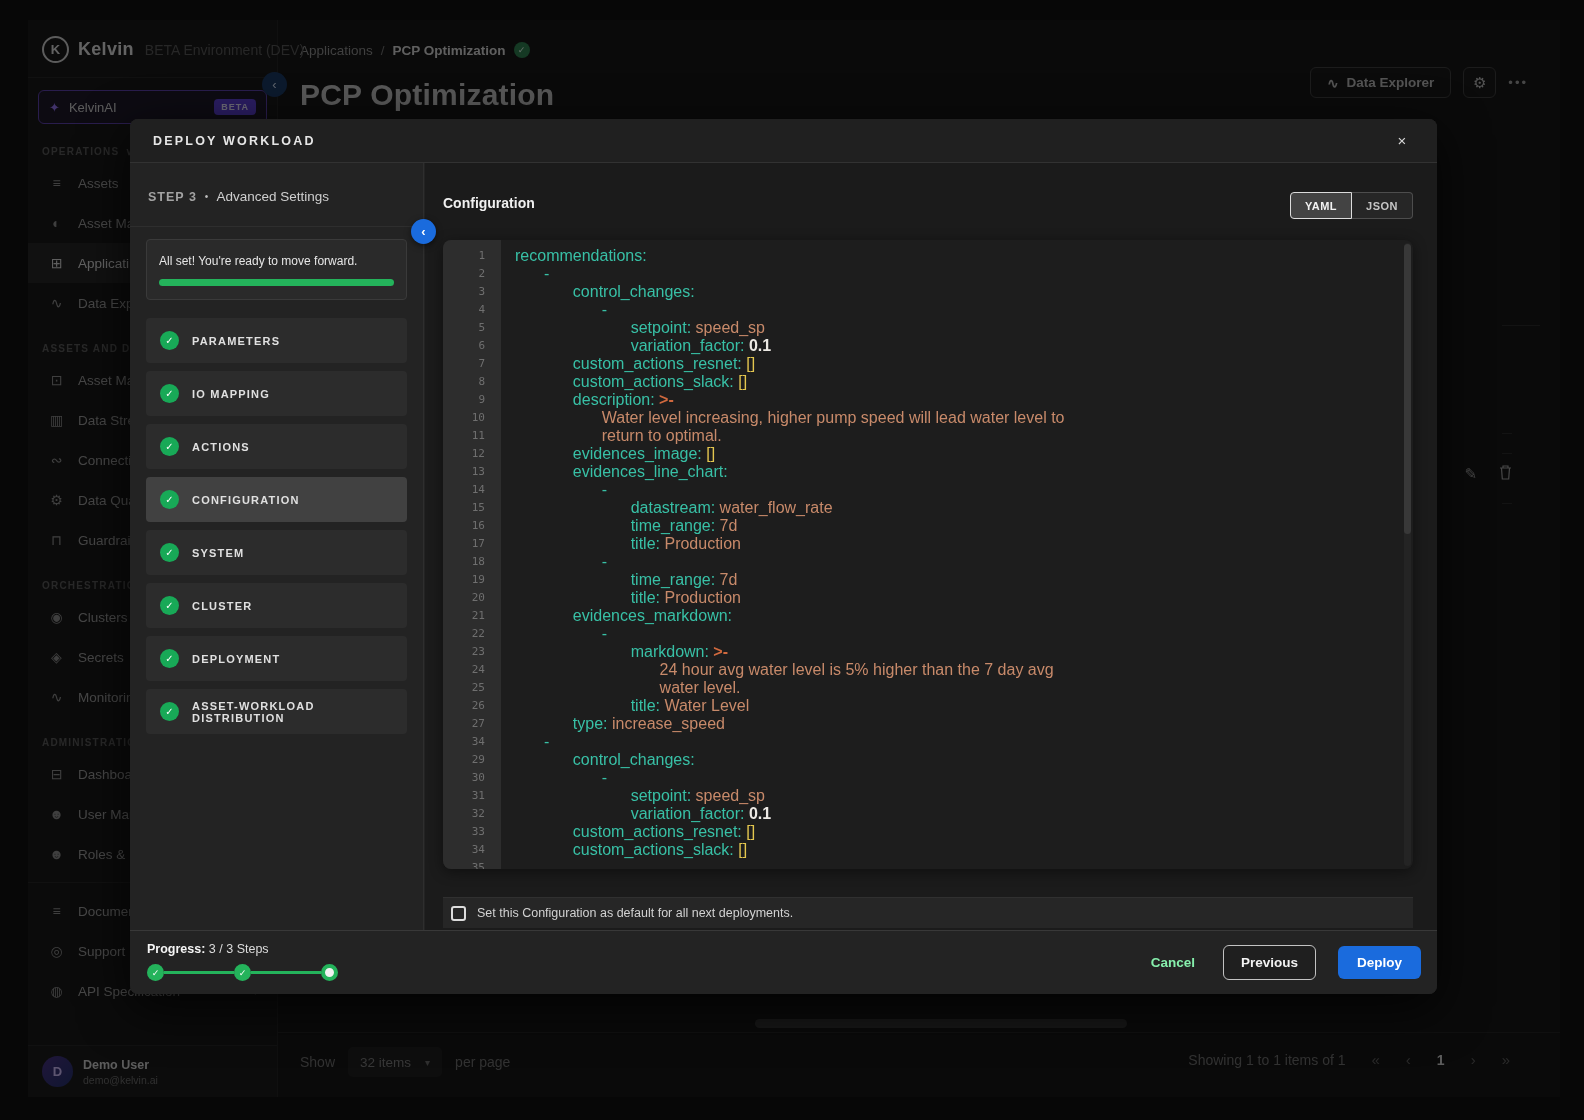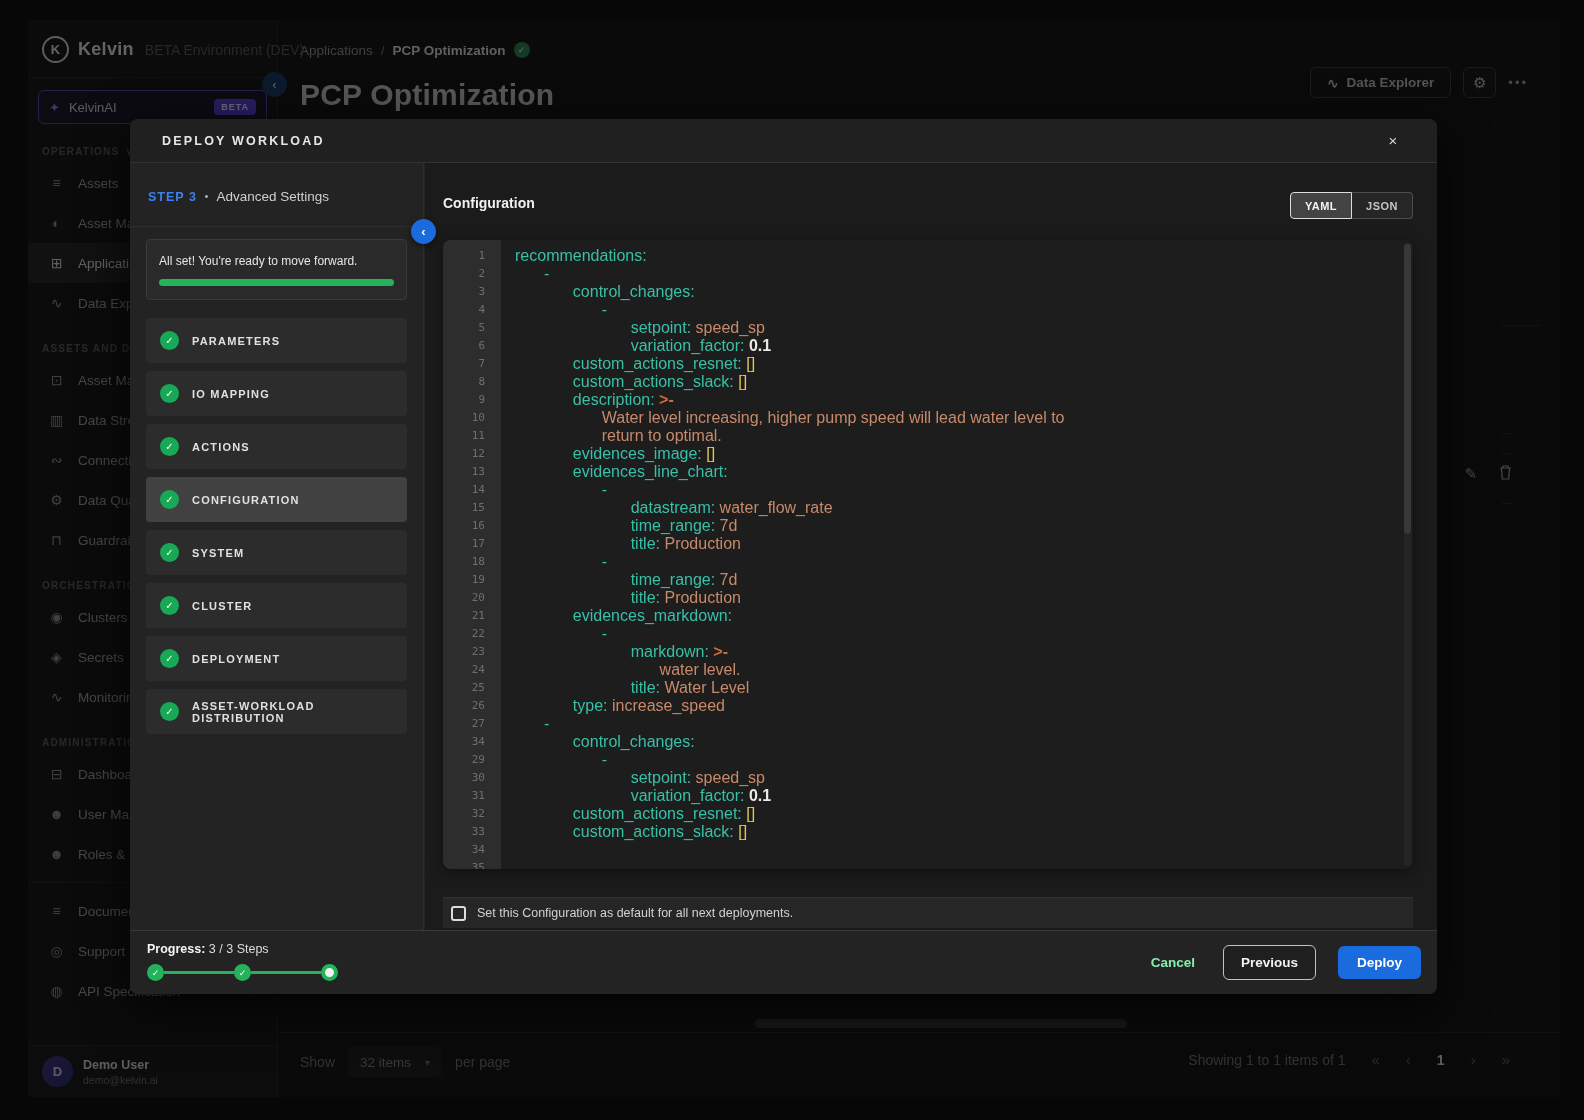--- a/index.html
+++ b/index.html
@@ -52,27 +52,27 @@
   .show-group { position:absolute; left:22px; top:14px; display:flex; align-items:center; gap:13px; color:#6e6e6e; font-size:14px; }
   .items-select { background:#202020; border-radius:5px; height:30px; display:flex; align-items:center; gap:14px; padding:0 12px; color:#7a7a7a; font-size:13.5px; }
   .items-select .car { font-size:10px; color:#666; }
   .paging { position:absolute; right:50px; top:18px; display:flex; align-items:center; gap:26px; color:#6e6e6e; font-size:14px; }
   .paging .pgbtn { color:#5c5c5c; font-size:15px; }
   .paging .pgcur { color:#c9c9c9; font-weight:bold; }
 
   
   .dim { position:absolute; inset:0; background:rgba(0,0,0,.54); z-index:10; }
   .modal { position:absolute; left:102px; top:99px; width:1307px; height:875px; background:#232323; border-radius:8px; z-index:20; box-shadow:0 14px 50px rgba(0,0,0,.75); }
-  .modal-hd { height:44px; border-bottom:1px solid #323232; display:flex; align-items:center; padding:0 32px; background:#202020; border-radius:8px 8px 0 0; }
+  .modal-hd { height:44px; border-bottom:1px solid #323232; display:flex; align-items:center; padding:0 23px; background:#202020; border-radius:8px 8px 0 0; }
   .modal-title { color:#e6e6e6; font-size:12.5px; font-weight:bold; letter-spacing:2.2px; }
   .modal-close { margin-left:auto; color:#d8d8d8; font-size:15px; width:24px; height:24px; display:flex; align-items:center; justify-content:center; }
 
   .left-panel { position:absolute; left:0; top:44px; width:294px; bottom:64px; border-right:1px solid #2e2e2e; }
   .step-head { padding:26px 18px 0 18px; display:flex; align-items:center; gap:8px; }
-  .step-head .s1 { color:#3b82f6; font-size:12.5px; font-weight:bold; letter-spacing:1px; }
+  .step-head .s1 { color:#a3a3a3; font-size:12.5px; font-weight:bold; letter-spacing:1px; }
   .step-head .dot { color:#bdbdbd; font-size:10px; }
   .step-head .s2 { color:#cfcfcf; font-size:13.5px; }
   .lp-div { border-top:1px solid #2e2e2e; margin:22px 0 0 0; }
   .allset-card { margin:12px 16px 0 16px; background:#2a2a2a; border:1px solid #3a3a3a; border-radius:4px; padding:14px 12px 13px 12px; }
   .allset-txt { color:#e6e6e6; font-size:12px; }
   .allset-bar { margin-top:11px; height:7px; border-radius:4px; background:#24b35b; }
   .steps { margin:18px 16px 0 16px; display:flex; flex-direction:column; gap:8px; }
   .step-item { background:#2c2c2c; border-radius:4px; height:45px; display:flex; align-items:center; gap:13px; padding:0 14px; }
   .step-item.active { background:#414141; }
   .check-circle { width:19px; height:19px; border-radius:50%; background:#18a957; color:#fff; font-size:10px; display:flex; align-items:center; justify-content:center; flex:0 0 auto; }
@@ -418,20 +418,21 @@
             <div class="cl" style="padding-left: 86.76px;"><span class="tk-d">-</span></div>
             <div class="cl" style="padding-left: 115.68px;"><span class="tk-k">datastream:</span><span class="tk-s"> water_flow_rate</span></div>
             <div class="cl" style="padding-left: 115.68px;"><span class="tk-k">time_range:</span><span class="tk-s"> 7d</span></div>
             <div class="cl" style="padding-left: 115.68px;"><span class="tk-k">title:</span><span class="tk-s"> Production</span></div>
             <div class="cl" style="padding-left: 86.76px;"><span class="tk-d">-</span></div>
             <div class="cl" style="padding-left: 115.68px;"><span class="tk-k">time_range:</span><span class="tk-s"> 7d</span></div>
             <div class="cl" style="padding-left: 115.68px;"><span class="tk-k">title:</span><span class="tk-s"> Production</span></div>
             <div class="cl" style="padding-left: 57.84px;"><span class="tk-k">evidences_markdown:</span></div>
             <div class="cl" style="padding-left: 86.76px;"><span class="tk-d">-</span></div>
             <div class="cl" style="padding-left: 115.68px;"><span class="tk-k">markdown:</span><span class="tk-o"> &gt;-</span></div>
+            <div class="cl" style="padding-left: 144.6px;"><span class="tk-t">24 hour avg water level is 5% higher than the 7 day avg</span></div>
             <div class="cl" style="padding-left: 144.6px;"><span class="tk-t">water level.</span></div>
             <div class="cl" style="padding-left: 115.68px;"><span class="tk-k">title:</span><span class="tk-s"> Water Level</span></div>
             <div class="cl" style="padding-left: 57.84px;"><span class="tk-k">type:</span><span class="tk-s"> increase_speed</span></div>
             <div class="cl" style="padding-left: 28.92px;"><span class="tk-d">-</span></div>
             <div class="cl" style="padding-left: 57.84px;"><span class="tk-k">control_changes:</span></div>
             <div class="cl" style="padding-left: 86.76px;"><span class="tk-d">-</span></div>
             <div class="cl" style="padding-left: 115.68px;"><span class="tk-k">setpoint:</span><span class="tk-s"> speed_sp</span></div>
             <div class="cl" style="padding-left: 115.68px;"><span class="tk-k">variation_factor:</span><span class="tk-n"> 0.1</span></div>
             <div class="cl" style="padding-left: 57.84px;"><span class="tk-k">custom_actions_resnet:</span><span class="tk-b"> []</span></div>
             <div class="cl" style="padding-left: 57.84px;"><span class="tk-k">custom_actions_slack:</span><span class="tk-b"> []</span></div>

